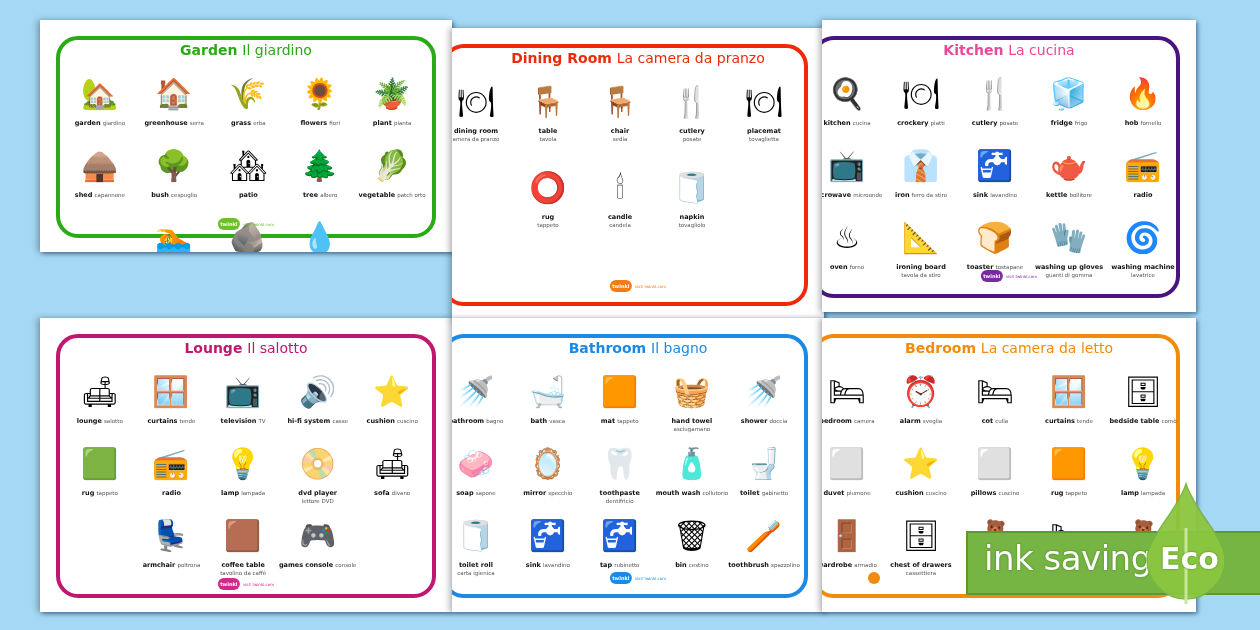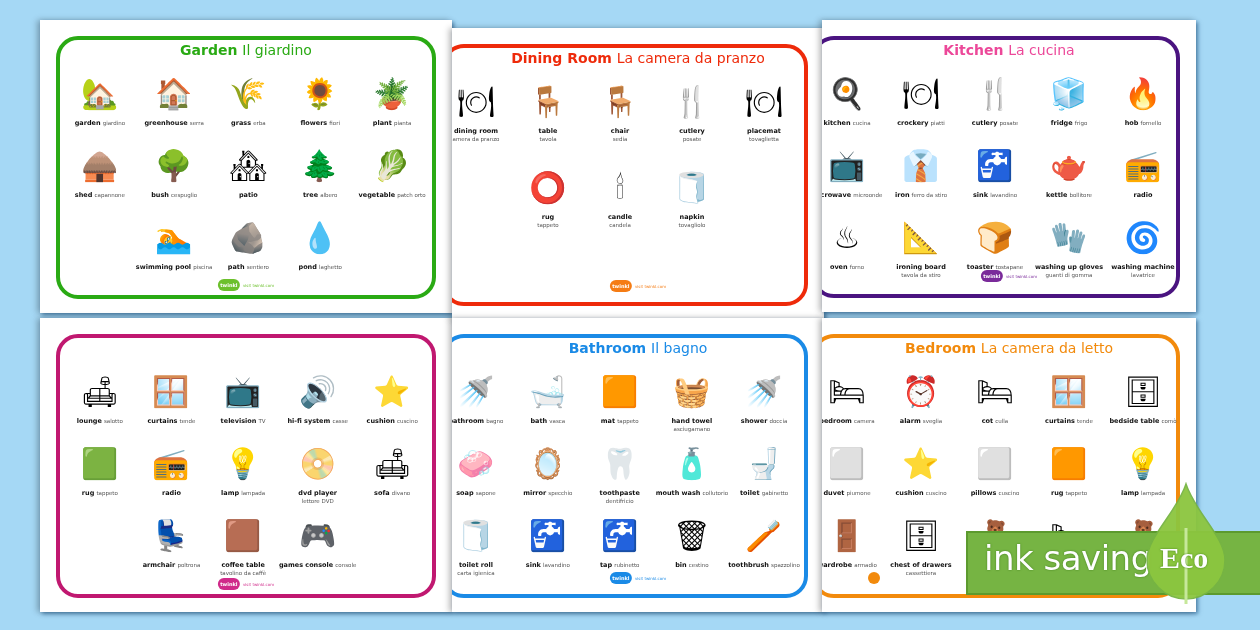--- a/index.html
+++ b/index.html
@@ -89,21 +89,21 @@
     }
     .eco-word {
       position: absolute; left: 1160px; top: 541px;
       font-size: 30px; font-weight: bold; color: #fff;
       text-shadow: 0 0 2px #3d7a1a;
     }
   </style>
 </head>
 <body>
 
-<div class="card" style="left:40px;top:20px;width:412px;height:293px;z-index:1;">
+<div class="card" style="left:40px;top:20px;width:412px;height:232px;z-index:1;">
   <div class="frame" style="border-color:#2aaa14;"></div>
   <div class="title" style="color:#2aaa14;">
     <span>Garden</span>
     <span class="it">Il giardino</span>
   </div>
   <div class="grid" id="grid-garden">
       <div class="item">
         <div class="pic">🏡</div>
         <div class="lbl"><b>garden</b> <span class="tr">giardino</span></div>
       </div>
@@ -277,20 +277,24 @@
       </div>
     </div>
   <div class="logo" style="bottom:30px;">
     <div class="blob" style="background:#7a2a9a;">twinkl</div>
     <div class="url" style="color:#7a2a9a;">visit twinkl.com</div>
   </div>
 </div>
 
 <div class="card" style="left:40px;top:318px;width:412px;height:294px;z-index:1;">
   <div class="frame" style="border-color:#c01870;"></div>
+  <div class="title" style="color:#c01870;">
+    <span>Lounge</span>
+    <span class="it">Il salotto</span>
+  </div>
   <div class="grid" id="grid-lounge">
       <div class="item">
         <div class="pic">🛋</div>
         <div class="lbl"><b>lounge</b> <span class="tr">salotto</span></div>
       </div>
       <div class="item">
         <div class="pic">🪟</div>
         <div class="lbl"><b>curtains</b> <span class="tr">tende</span></div>
       </div>
       <div class="item">
@@ -490,13 +494,13 @@
     <div class="blob" style="background:#f28a0c;width:12px;"></div>
   </div>
 </div>
 
 <div class="eco" style="z-index:5;"></div>
 <div class="eco-text" style="z-index:6;">ink saving</div>
 <svg class="drop" viewBox="0 0 82 122" style="z-index:6;">
   <path d="M41 2 C 50 30, 80 55, 80 78 A 39 39 0 0 1 2 78 C 2 55, 32 30, 41 2 Z" fill="#8cc63f" stroke="#76b443" stroke-width="1.5" opacity="0.95"></path>
   <rect x="39.5" y="46" width="3" height="76" fill="#c6e89a"></rect>
 </svg>
-<div class="eco-word" style="z-index:7;font-family:Liberation Serif, serif;">Eco</div>
+<div class="eco-word" style="z-index:7;">Eco</div>
 
 </body></html>

